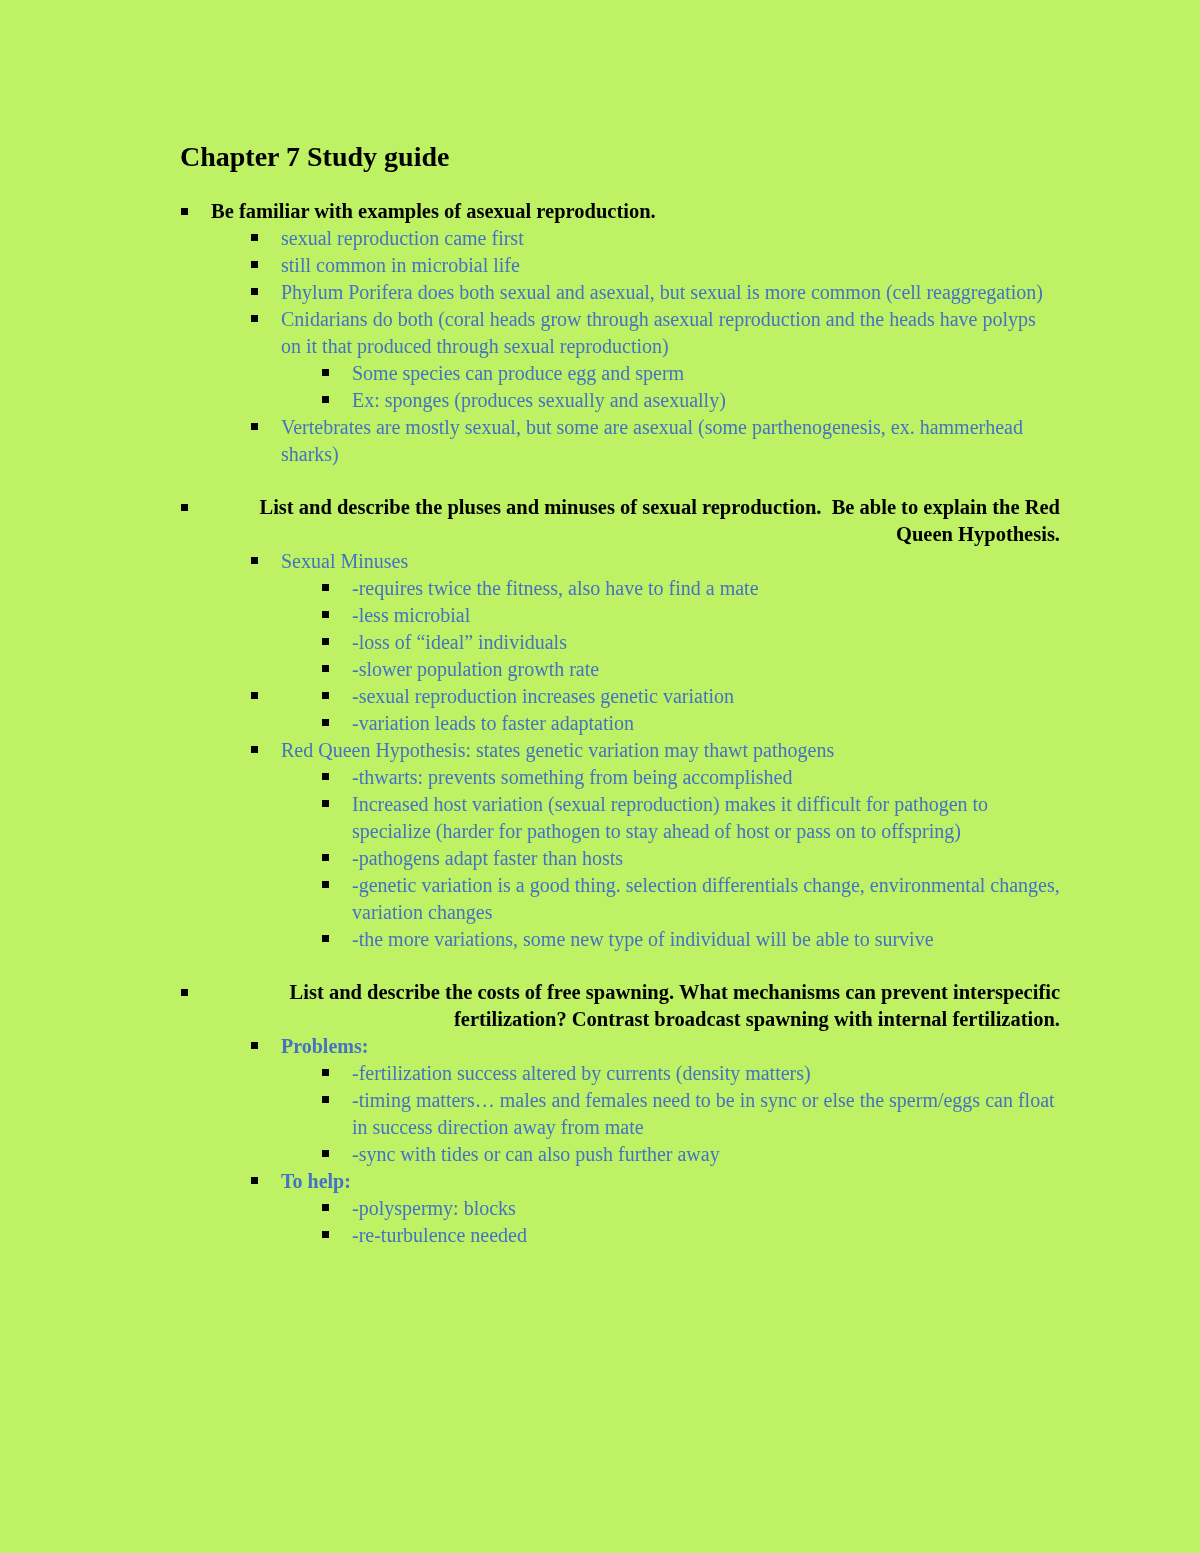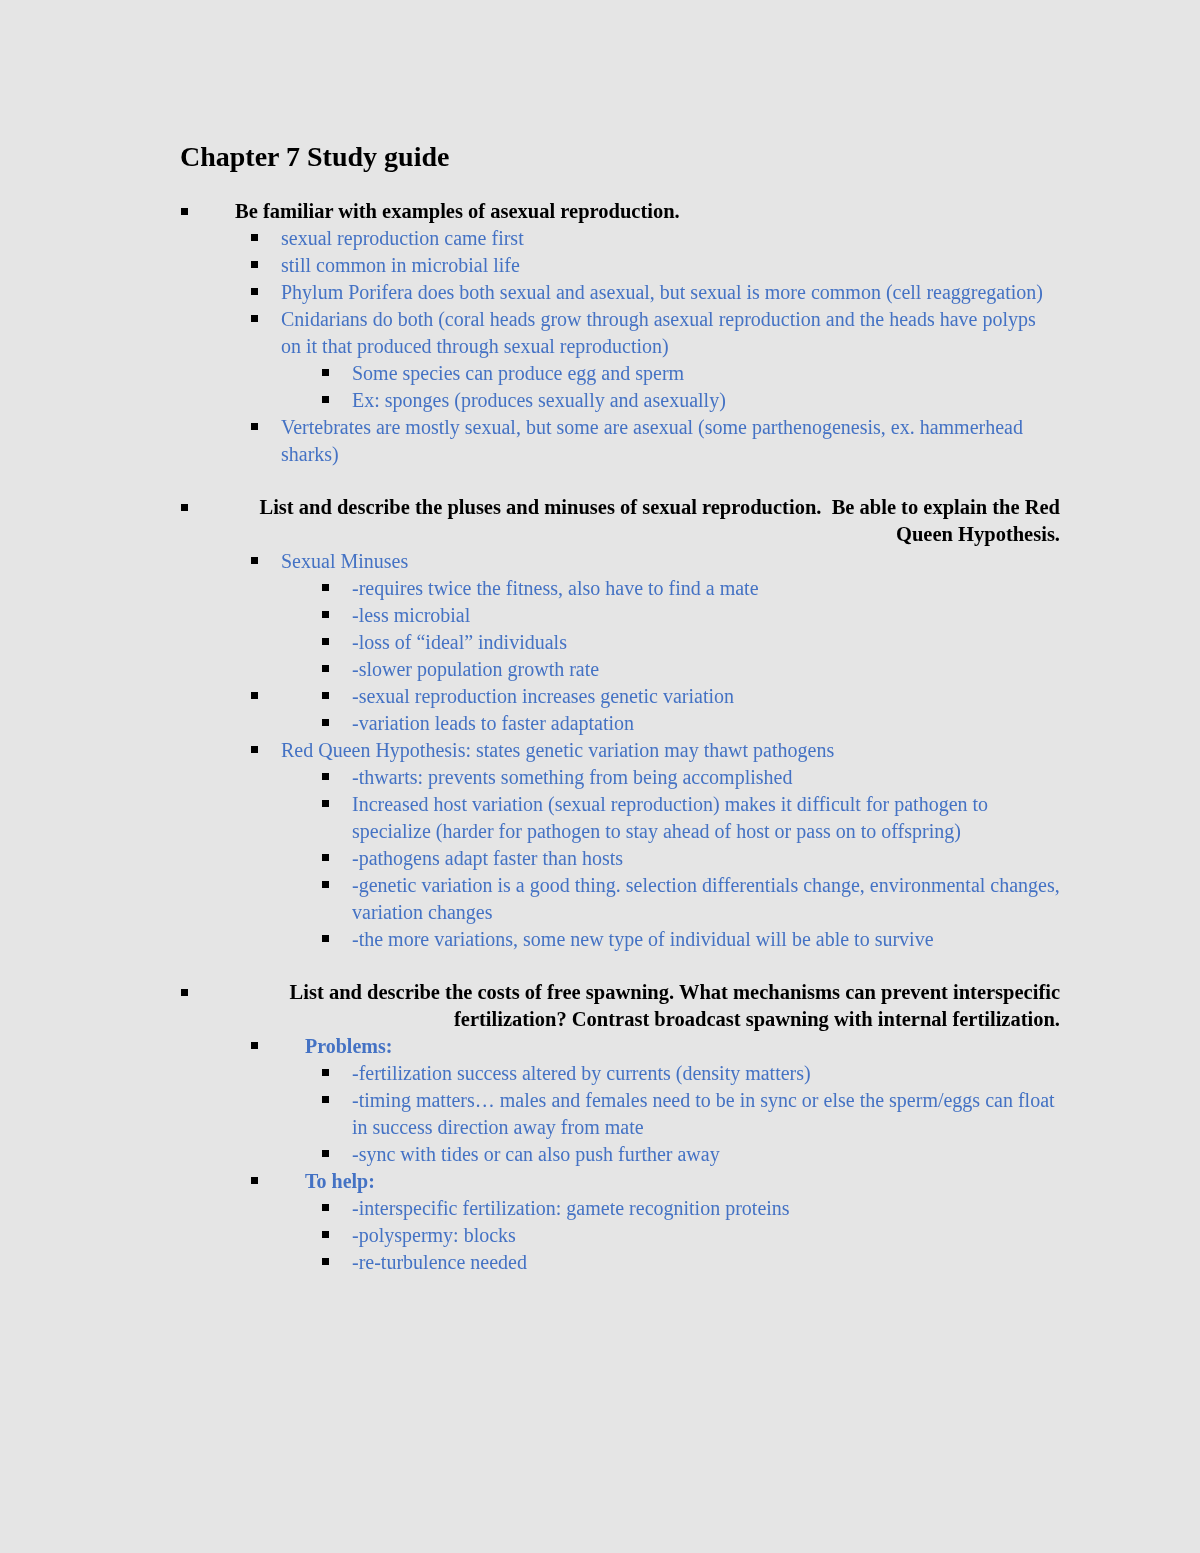--- a/index.html
+++ b/index.html
@@ -16,21 +16,21 @@
     color: #000000;
     overflow: hidden;
   }
 
   .page {
     position: absolute;
     left: 0;
     top: 0;
     width: 1200px;
     height: 1553px;
-    background: #e5e5e5;
+    background: #bef264;
   }
 
   .doc-body {
     position: absolute;
     left: 180px;
     top: 140px;
     width: 880px;
   }
 
   
@@ -94,21 +94,21 @@
   
   li.l3 { padding-left: 172px; }
   li.l3 > .bullet { left: 142px; top: 9px; }
   li.l3 > .txt {
     font-size: 20px;
     line-height: 27px;
     font-weight: normal;
     color: #4472C4;
   }
 
-  li.bold > .txt { font-weight: bold; margin-left: 24px; }
+  li.bold > .txt { font-weight: bold; }
 
   
   li.l1.section-gap { margin-top: 26px; text-align: right; }
 
   
   ul.nested { margin: 0; }
 </style>
 </head>
 <body>
 
@@ -247,21 +247,20 @@
               <span class="txt">-sync with tides or can also push further away</span>
             </li>
           </ul>
           <li class="item l2 bold">
             <span class="bullet"></span>
             <span class="txt">To help:</span>
           </li>
           <ul class="lvl nested">
             <li class="item l3">
               <span class="bullet"></span>
-              <span class="txt">-interspecific fertilization: gamete recognition proteins</span>
             </li>
             <li class="item l3">
               <span class="bullet"></span>
               <span class="txt">-polyspermy: blocks</span>
             </li>
             <li class="item l3">
               <span class="bullet"></span>
               <span class="txt">-re-turbulence needed</span>
             </li>
           </ul>

